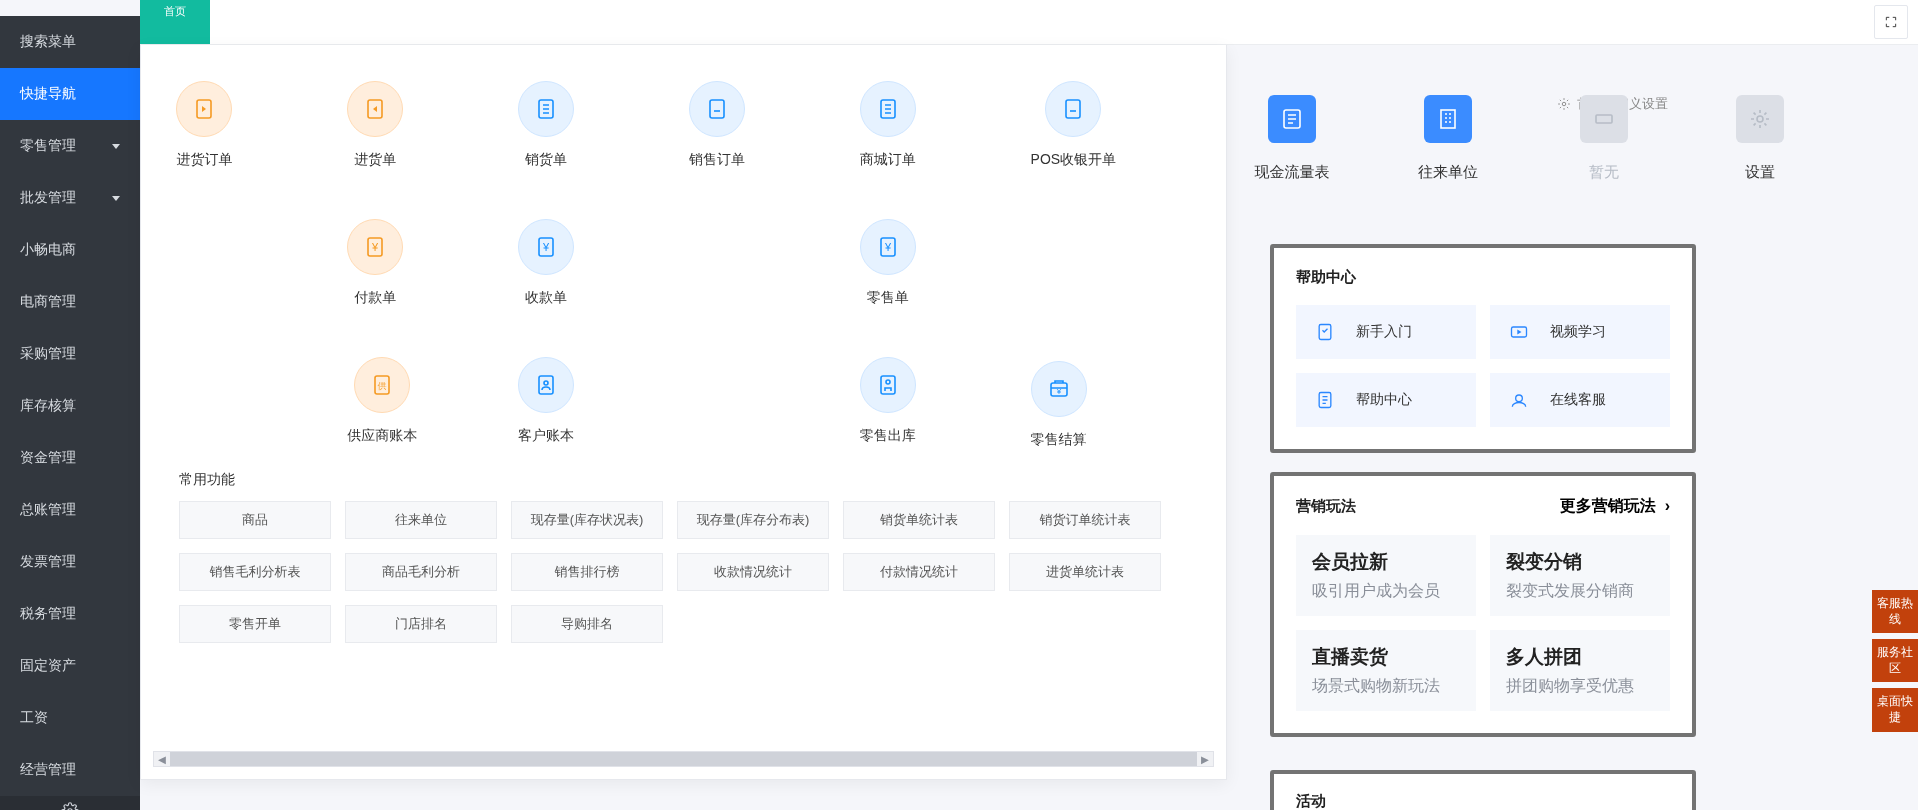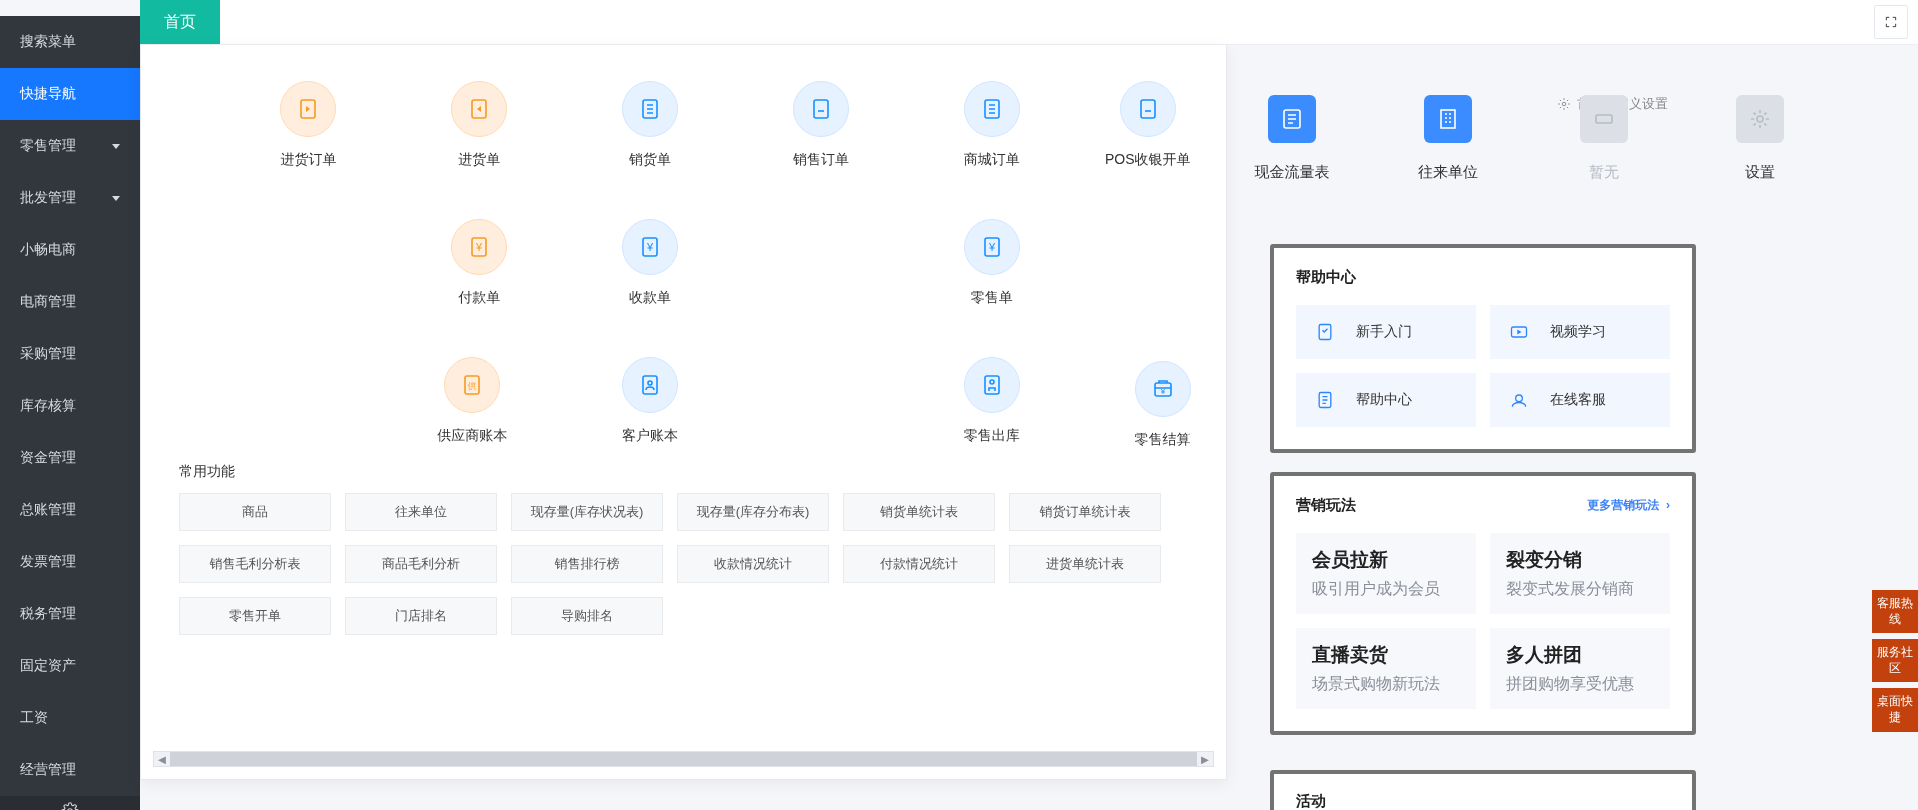--- a/index.html
+++ b/index.html
@@ -57,24 +57,24 @@
     left: 140px; top: 0;
     right: 0;
     height: 45px;
     background: #fff;
     border-bottom: 1px solid #ebedf0;
     display: flex;
     align-items: center;
   }
   .tab {
     height: 100%;
-    padding: 12px 24px;
-    display: flex;
-    align-items: center;
-    font-size: 16px;
+    padding: 4px 24px;
+    display: flex;
+    align-items: flex-start;
+    font-size: 11px;
     color: #333;
   }
   .tab.active { background: #12bb9f; color: #fff; }
   .topbar-spacer { flex: 1; }
   .fullscreen-btn {
     width: 34px; height: 34px;
     margin-right: 10px;
     border: 1px solid #e4e7ed;
     border-radius: 2px;
     display: flex; align-items: center; justify-content: center;
@@ -99,41 +99,41 @@
     display: flex;
     justify-content: space-around;
     align-items: flex-start;
     padding: 0 10px;
     position: relative;
   }
   .flow-col {
     width: 160px;
     display: flex;
     flex-direction: column;
-    align-items: flex-end;
+    align-items: flex-start;
     gap: 10px;
   }
   .flow-node {
     display: flex;
     flex-direction: column;
     align-items: center;
     gap: 14px;
     cursor: pointer;
   }
   .circle {
     width: 56px; height: 56px;
     border-radius: 50%;
     display: flex; align-items: center; justify-content: center;
   }
   .circle.orange { background: #ffeedd; border: 1px solid #ffdab3; color: #f59a23; }
   .circle.blue   { background: #e6f2ff; border: 1px solid #cfe6ff; color: #1890ff; }
   .node-label { font-size: 14px; color: #333; }
   .spacer-node { height: 30px; }
 
-  .common-title { font-size: 14px; color: #333; margin: 14px 0 12px 18px; }
+  .common-title { font-size: 14px; color: #333; margin: 22px 0 12px 18px; }
   .btn-grid { display: flex; flex-wrap: wrap; gap: 14px; padding: 0 18px; }
   .btn {
     width: 152px;
     height: 38px;
     background: #f7f8fa;
     border: 1px solid #e8eaee;
     display: flex; align-items: center; justify-content: center;
     font-size: 13px; color: #555;
     cursor: pointer;
   }
@@ -190,21 +190,21 @@
 
   
   .panel {
     position: absolute;
     background: #fff;
     border: 4px solid #737373;
     border-radius: 3px;
   }
   .panel-help { left: 1270px; top: 244px; width: 426px; padding: 20px 22px 22px; }
   .panel-title { font-size: 15px; font-weight: 600; color: #222; margin-bottom: 18px; display:flex; justify-content:space-between; align-items:center;}
-  .more-link { font-size: 12px; color: #3b82f6; cursor: pointer; margin-left: 23px; }
+  .more-link { font-size: 16px; color: #000000; cursor: pointer; margin-left: 23px; }
   .help-grid { display: grid; grid-template-columns: 1fr 1fr; gap: 14px; }
   .help-item {
     background: #f2f6ff;
     height: 54px;
     display: flex; align-items: center;
     padding: 0 16px;
     gap: 18px;
     cursor: pointer;
     font-size: 14px;
     color: #333;

